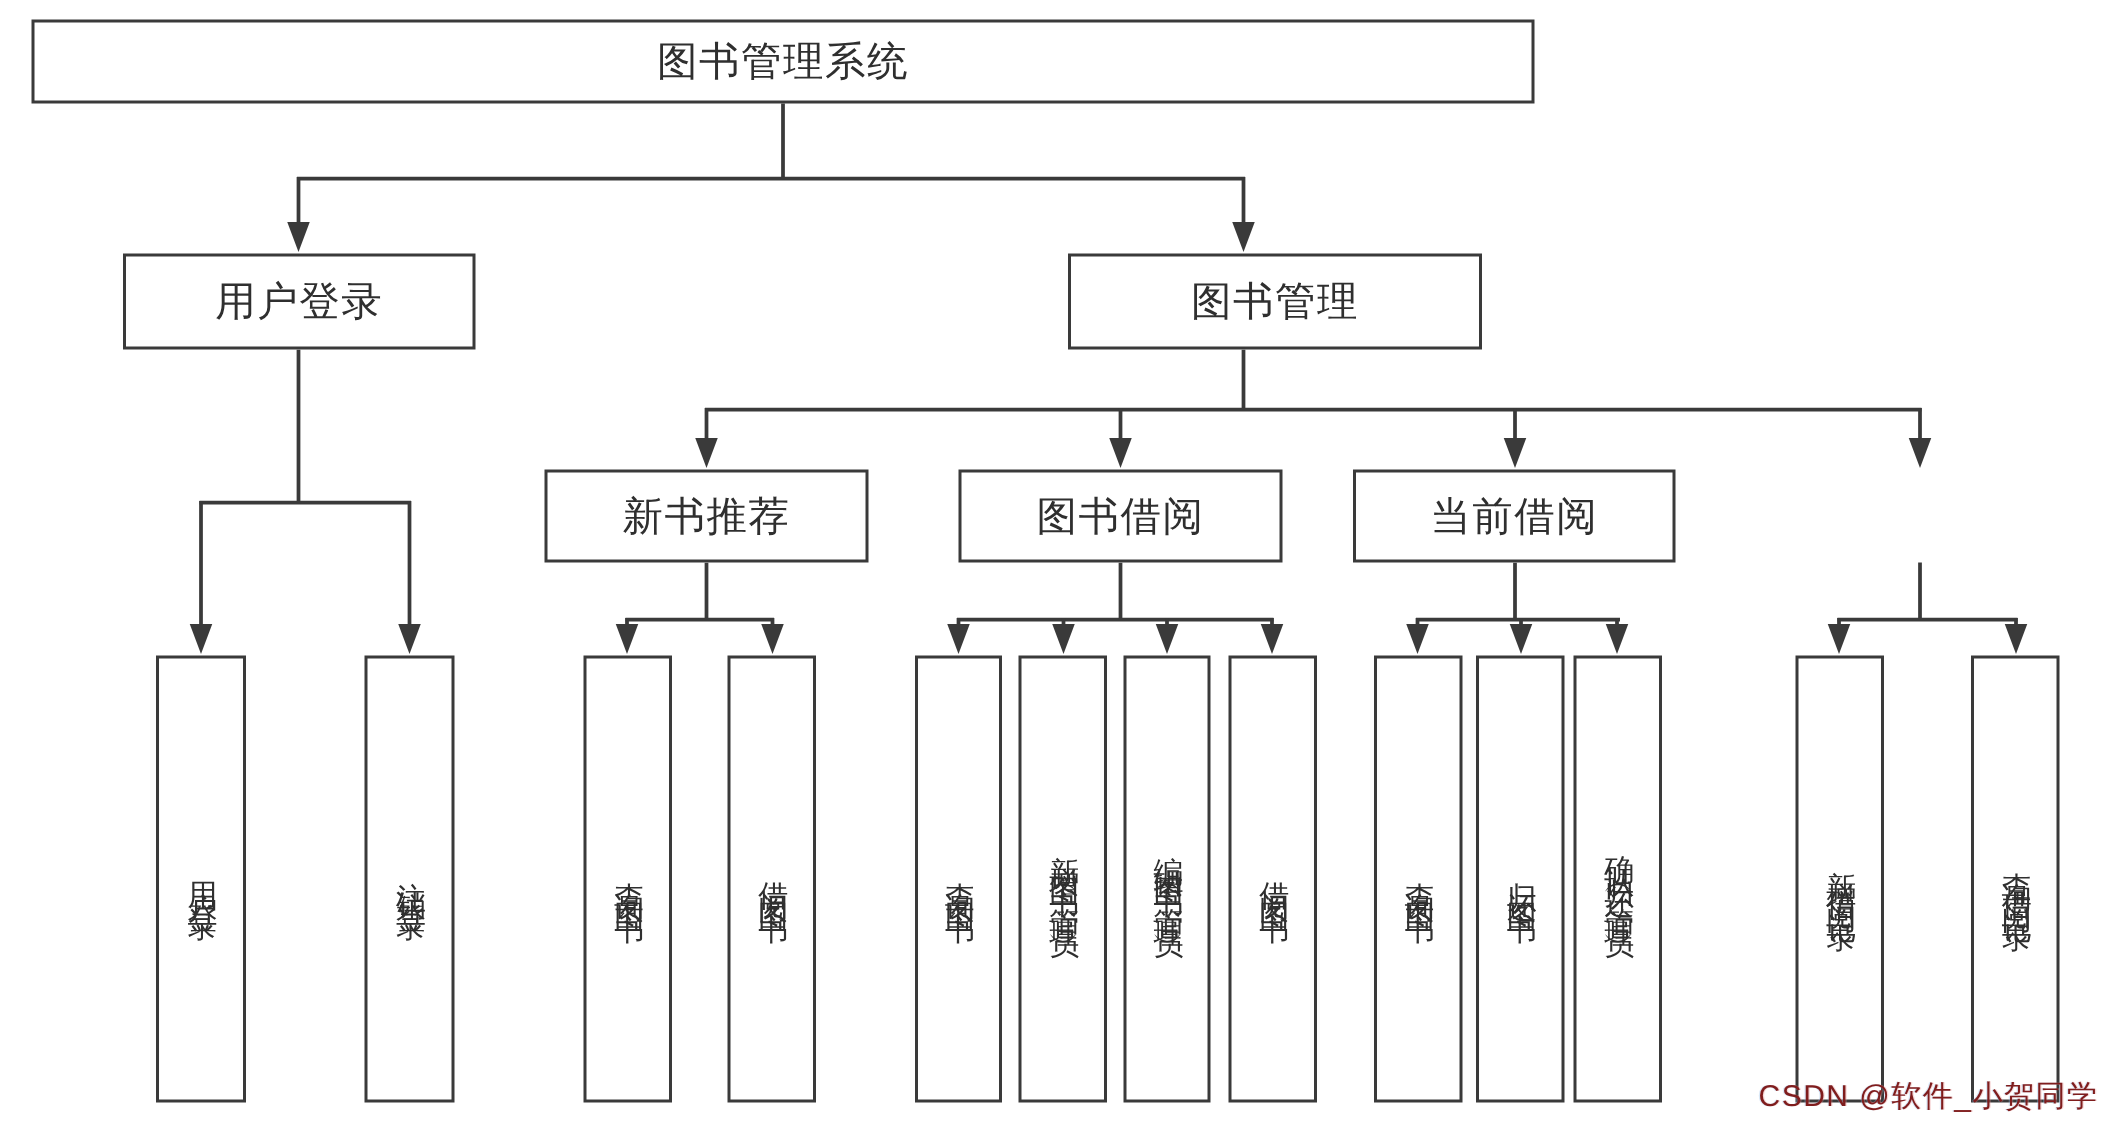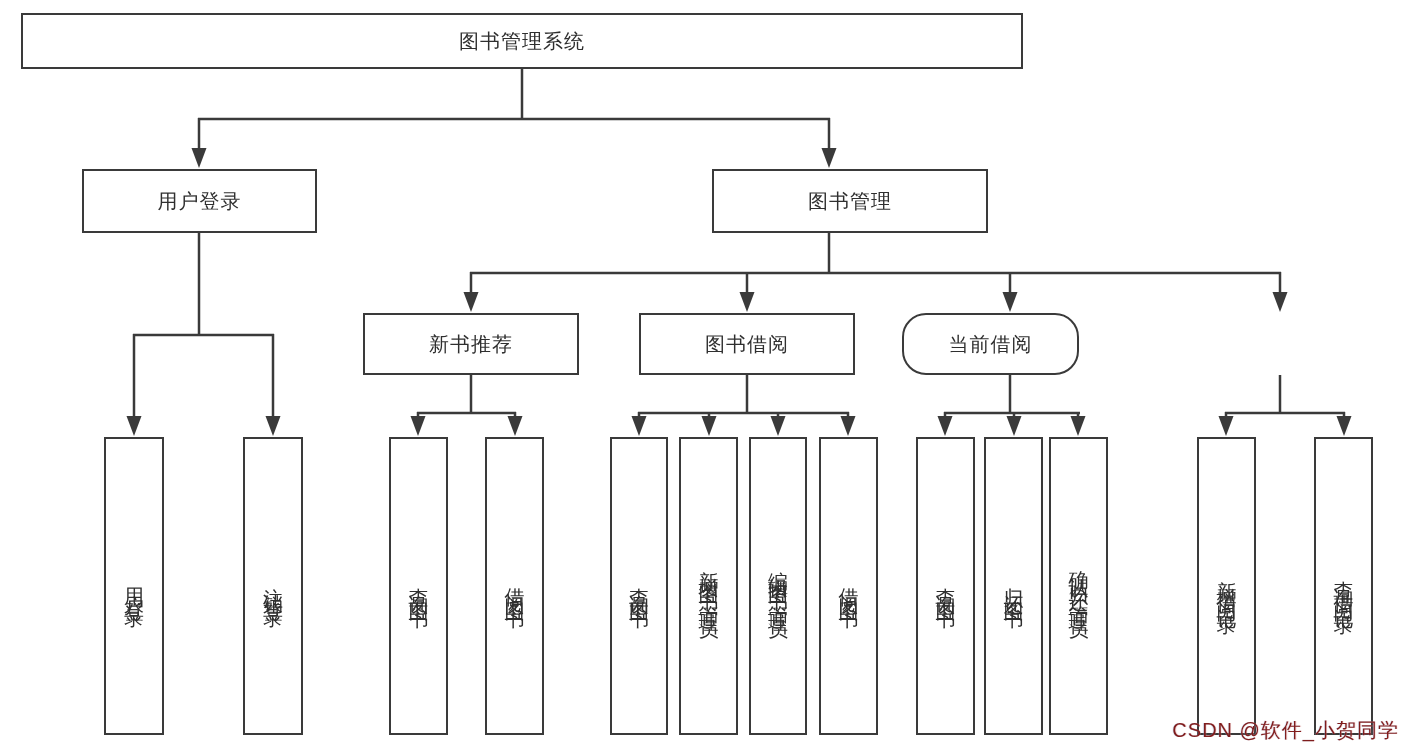--- a/index.html
+++ b/index.html
@@ -14,39 +14,39 @@
   #connectors{position:absolute;left:0;top:0;width:1405px;height:747px;}
   .node{
     position:absolute;
     box-sizing:border-box;
     border:2.5px solid #3a3a3a;
     background:#ffffff;
     color:#2f2f2f;
     display:flex;align-items:center;justify-content:center;
     text-align:center;
   }
-  .hbox{font-size:20px;letter-spacing:1px;}
+  .hbox{font-size:27px;letter-spacing:1px;}
   .vbox{font-size:20px;}
   .vbox .vtext{
     writing-mode:vertical-rl;
     text-orientation:mixed;
     letter-spacing:7px;
     line-height:1.15;
     white-space:nowrap;
   }
   
   .n-root{left:21px;top:13px;width:1002px;height:56px;}
   
   .n-login{left:82px;top:169px;width:235px;height:64px;}
   .n-mgmt{left:712px;top:169px;width:276px;height:64px;}
   
   .n-l3{top:313px;height:62px;}
   .n-rec{left:363px;width:216px;}
   .n-bor{left:639px;width:216px;}
-  .n-cur{left:902px;width:177px;border-radius:24px;}
+  .n-cur{left:902px;width:215px;}
   .n-his{left:1173px;width:215px;}
   
   .leaf{top:437px;height:298px;}
   .n-a1{left:104px;width:60px;}
   .n-a2{left:243px;width:60px;}
   .n-b1{left:389px;width:59px;}
   .n-b2{left:485px;width:59px;}
   .n-c1{left:610px;width:58px;}
   .n-c2{left:679px;width:59px;}
   .n-c3{left:749px;width:58px;}

